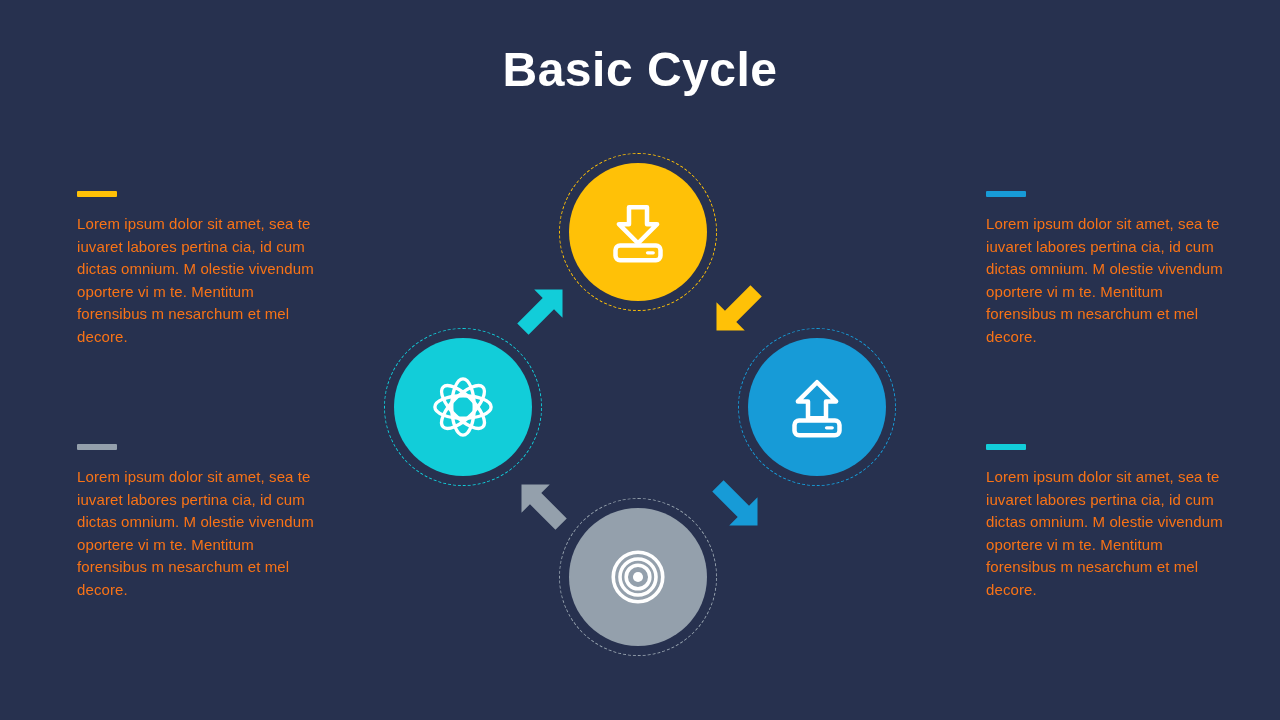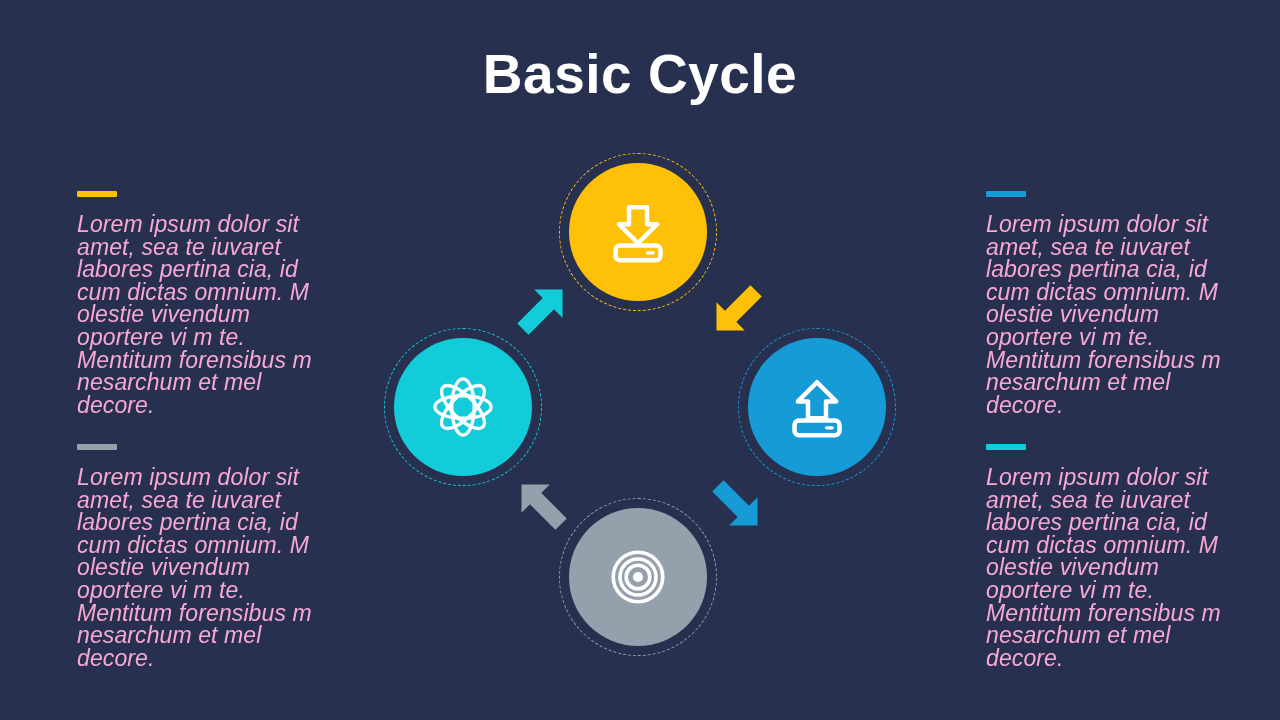--- a/index.html
+++ b/index.html
@@ -18,43 +18,42 @@
   }
 
   
   #page-title {
     position: absolute;
     top: 44px;
     left: 0;
     width: 1280px;
     text-align: center;
     color: #ffffff;
-    font-size: 55px;
+    font-size: 48px;
     font-weight: bold;
     letter-spacing: 0.5px;
     line-height: 1.1;
   }
 
   
   .text-block {
     position: absolute;
     width: 245px;
   }
   .accent-bar {
     width: 40px;
     height: 6px;
     border-radius: 1px;
     margin-bottom: 16px;
   }
   .block-body {
-    color: #f9a8d4;
-    font-size: 23px;
+    color: #f97316;
+    font-size: 15px;
     line-height: 22.6px;
     letter-spacing: 0.1px;
-    font-style: italic;
   }
 
   #block-top-left    { left: 77px;  top: 191px; }
   #block-bottom-left { left: 77px;  top: 444px; }
   #block-top-right   { left: 986px; top: 191px; }
   #block-bottom-right{ left: 986px; top: 444px; }
 
   
   #cycle {
     position: absolute;

